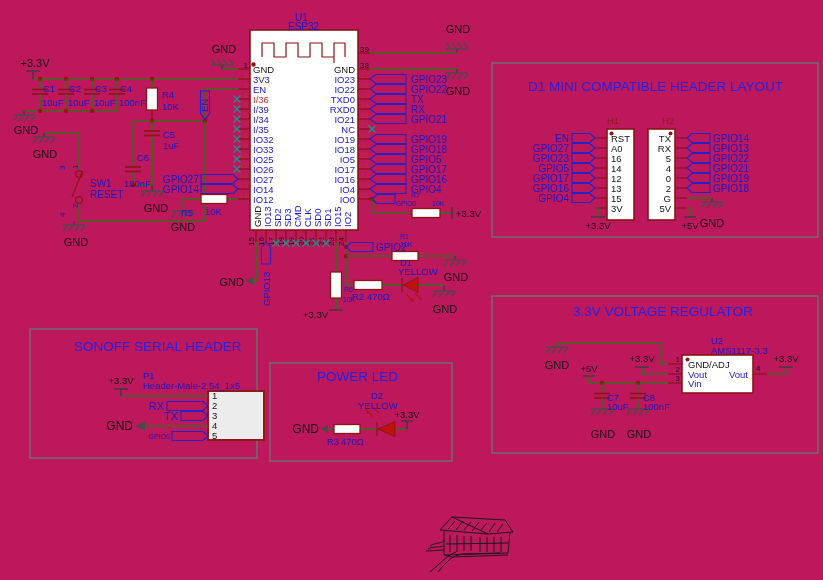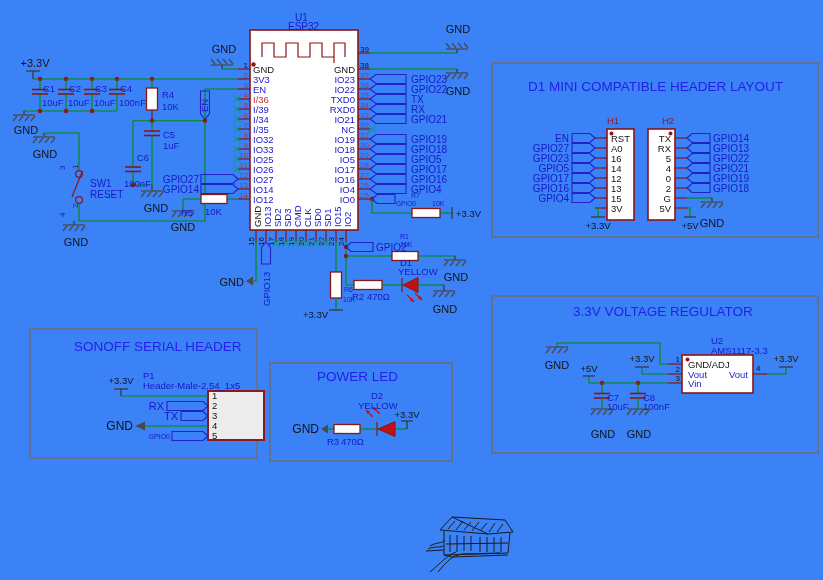--- a/index.html
+++ b/index.html
@@ -1,16 +1,16 @@
 <!DOCTYPE html>
 <html><head>
 <meta charset="utf-8">
 <style>
   html,body{margin:0;padding:0;background:#fff;}
-  #sheet{position:relative;width:823px;height:580px;background:#3b82f6;overflow:hidden;text-decoration:underline;}
+  #sheet{position:relative;width:823px;height:580px;background:#be185d;overflow:hidden;text-decoration:underline;}
   svg{font-family:"Liberation Sans",sans-serif;}
   .w{stroke:#008c00;stroke-width:1.1;fill:none;}
   .s{stroke:#8b1414;stroke-width:1.2;fill:none;}
   .body{stroke:#8b1414;stroke-width:1.6;fill:#fff;}
   .res{stroke:#8b1414;stroke-width:1.3;fill:#fff;}
   .fl{stroke:#2222c8;stroke-width:1.1;fill:none;}
   .frame{stroke:#6e6e6e;stroke-width:1.5;fill:none;}
   .gndl{stroke:#4a4a4a;stroke-width:1.3;fill:none;}
   .pwr{stroke:#3a3a3a;stroke-width:1.3;fill:none;}
   .ledf{fill:#c01010;stroke:#8b1414;stroke-width:1;}

